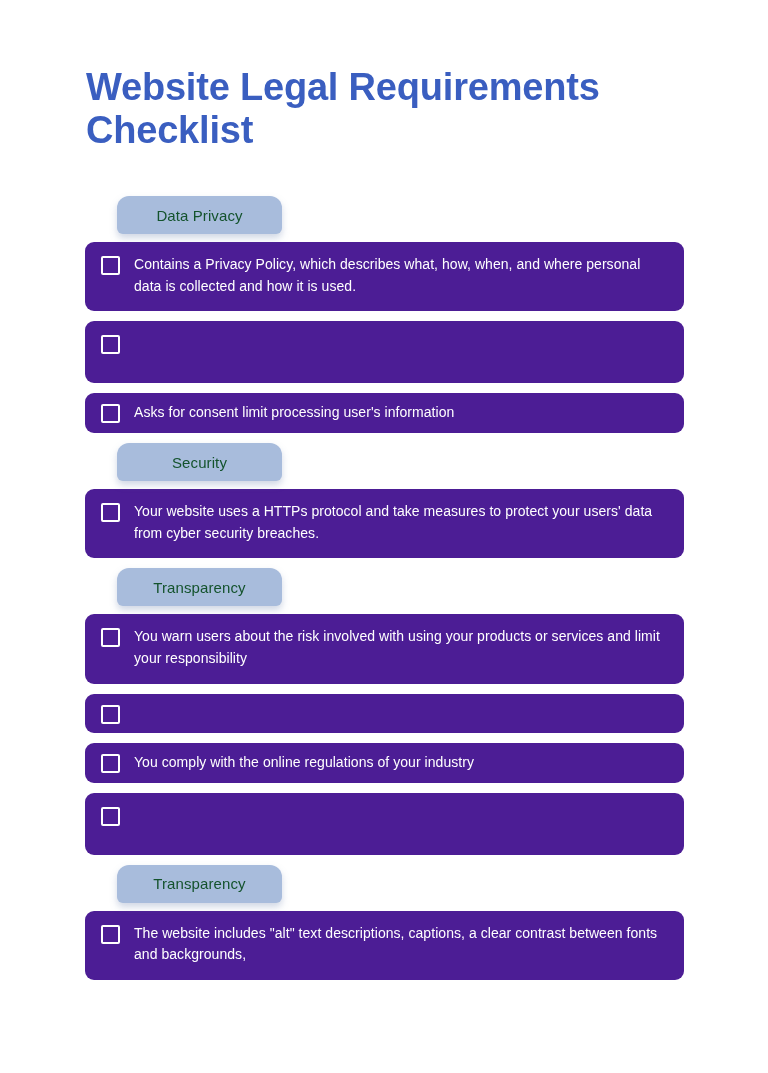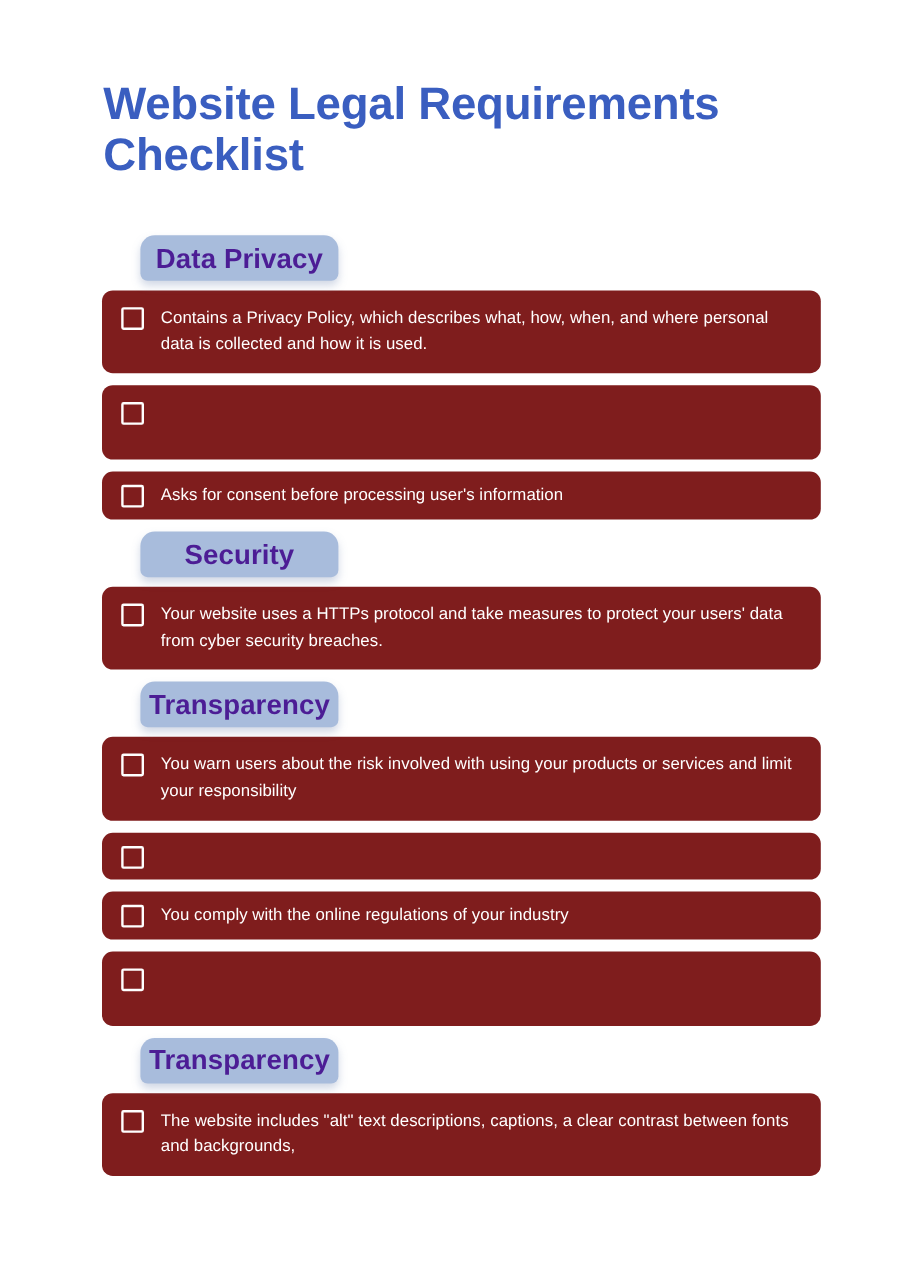--- a/index.html
+++ b/index.html
@@ -60,35 +60,35 @@
     border-radius: 12px 12px 6px 6px;
     box-shadow: 0 4px 7px rgba(120, 140, 180, 0.35);
     display: flex;
     align-items: center;
     justify-content: center;
     box-sizing: border-box;
     padding: 0 10px;
     z-index: 2;
   }
   .section-header-label {
-    color: #4c1d95;
-    font-size: 23px;
-    font-weight: bold;
+    color: #14532d;
+    font-size: 15px;
+    font-weight: normal;
     letter-spacing: 0.1px;
     white-space: nowrap;
   }
 
   
   .items {
     margin-top: 8px;
   }
   .item {
     position: relative;
     width: 599px;
-    background: #7f1d1d;
+    background: #4c1d95;
     border-radius: 9px;
     box-sizing: border-box;
     padding: 9px 16px 9px 16px;
     margin-bottom: 10px;
     display: flex;
     align-items: flex-start;
     gap: 14px;
     min-height: 30px;
   }
   .item.two-line {
@@ -136,21 +136,21 @@
         <div class="items">
           <div class="item two-line">
             <span class="checkbox"></span>
             <span class="item-label">Contains a Privacy Policy, which describes what, how, when, and where personal data is collected and how it is used.</span>
           </div>
           <div class="item two-line">
             <span class="checkbox"></span>
           </div>
           <div class="item">
             <span class="checkbox"></span>
-            <span class="item-label">Asks for consent before processing user's information</span>
+            <span class="item-label">Asks for consent limit processing user's information</span>
           </div>
         </div>
       </div>
       <div class="section">
         <div class="section-header">
           <span class="section-header-label">Security</span>
         </div>
         <div class="items">
           <div class="item two-line">
             <span class="checkbox"></span>

